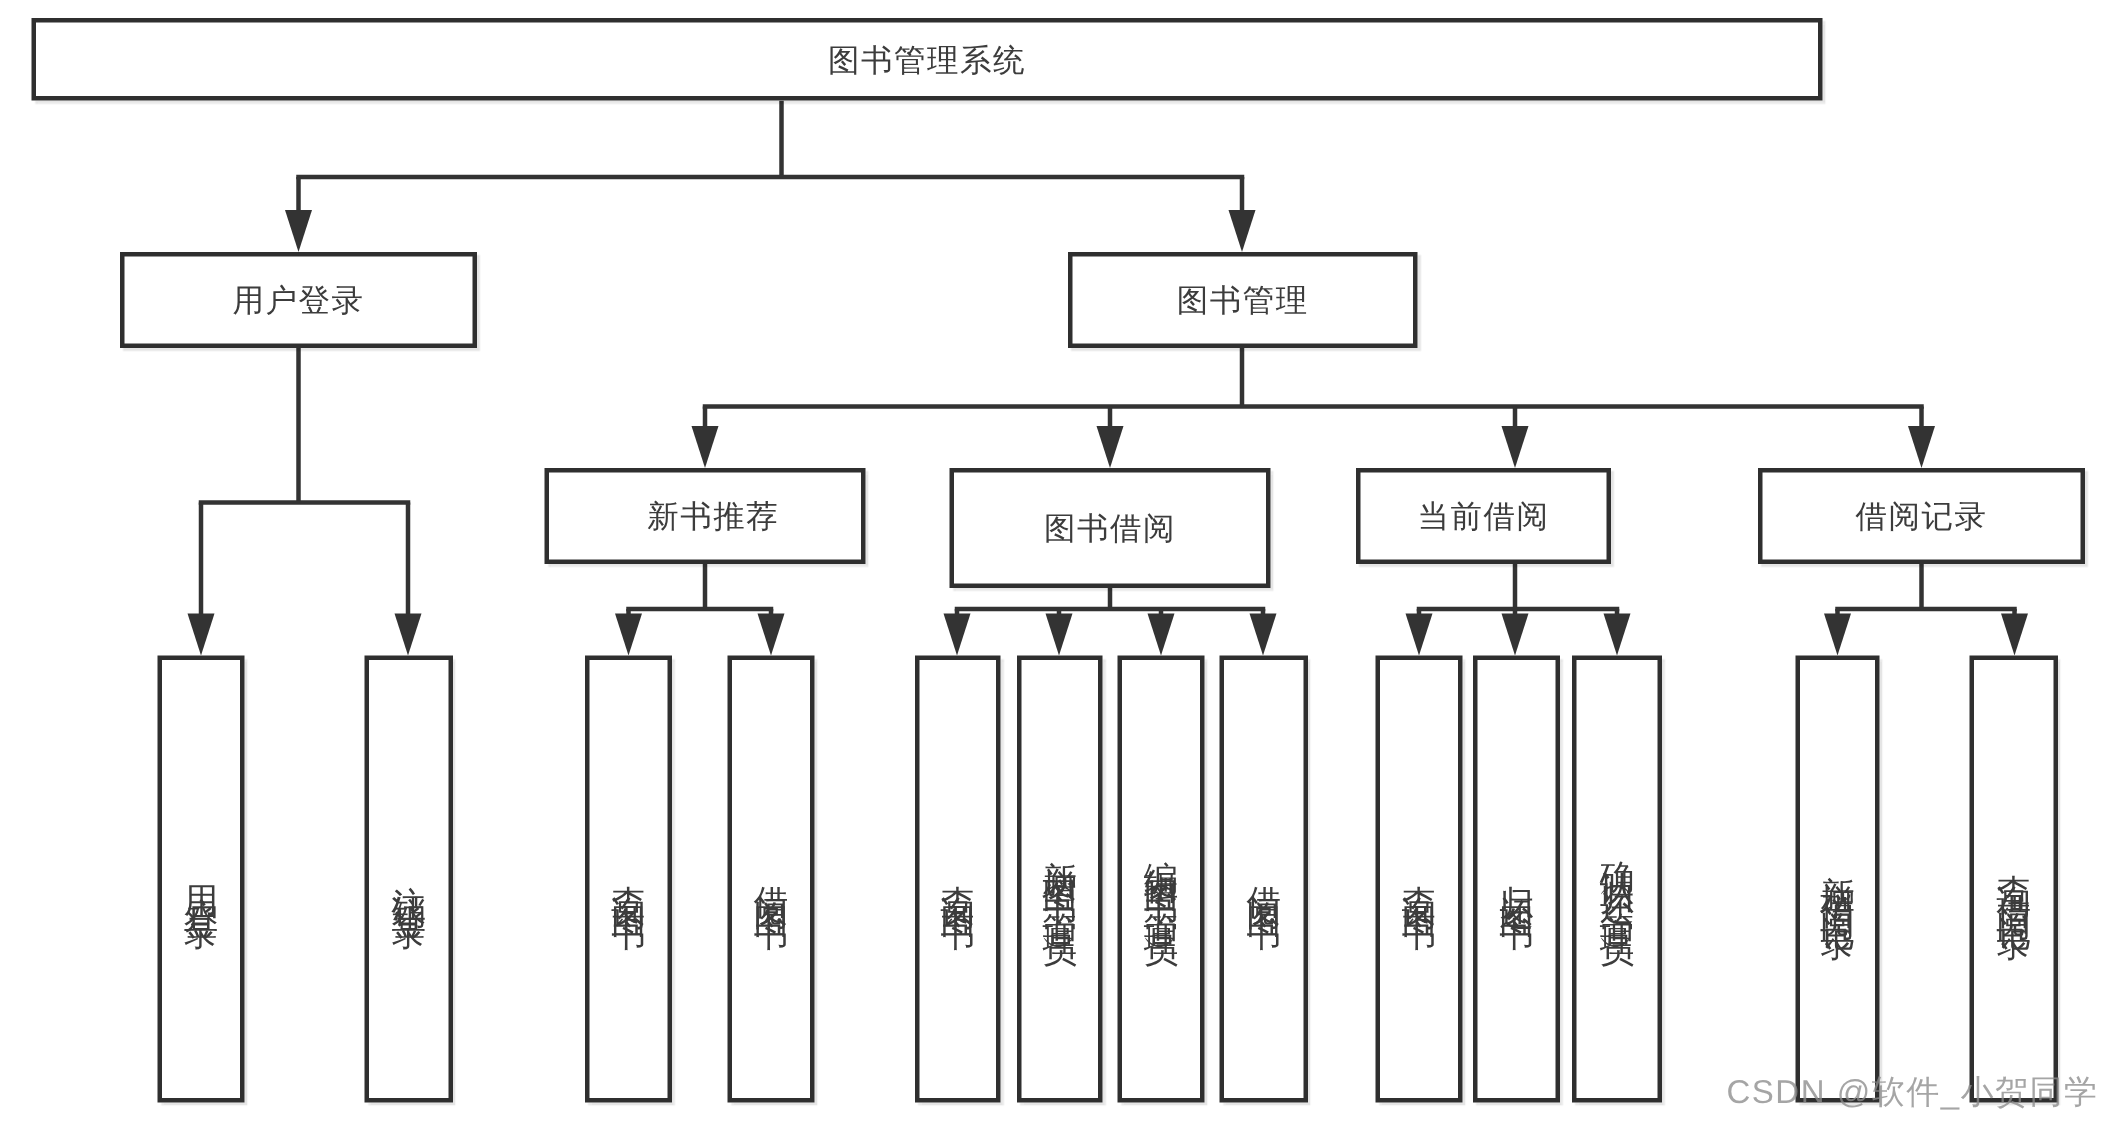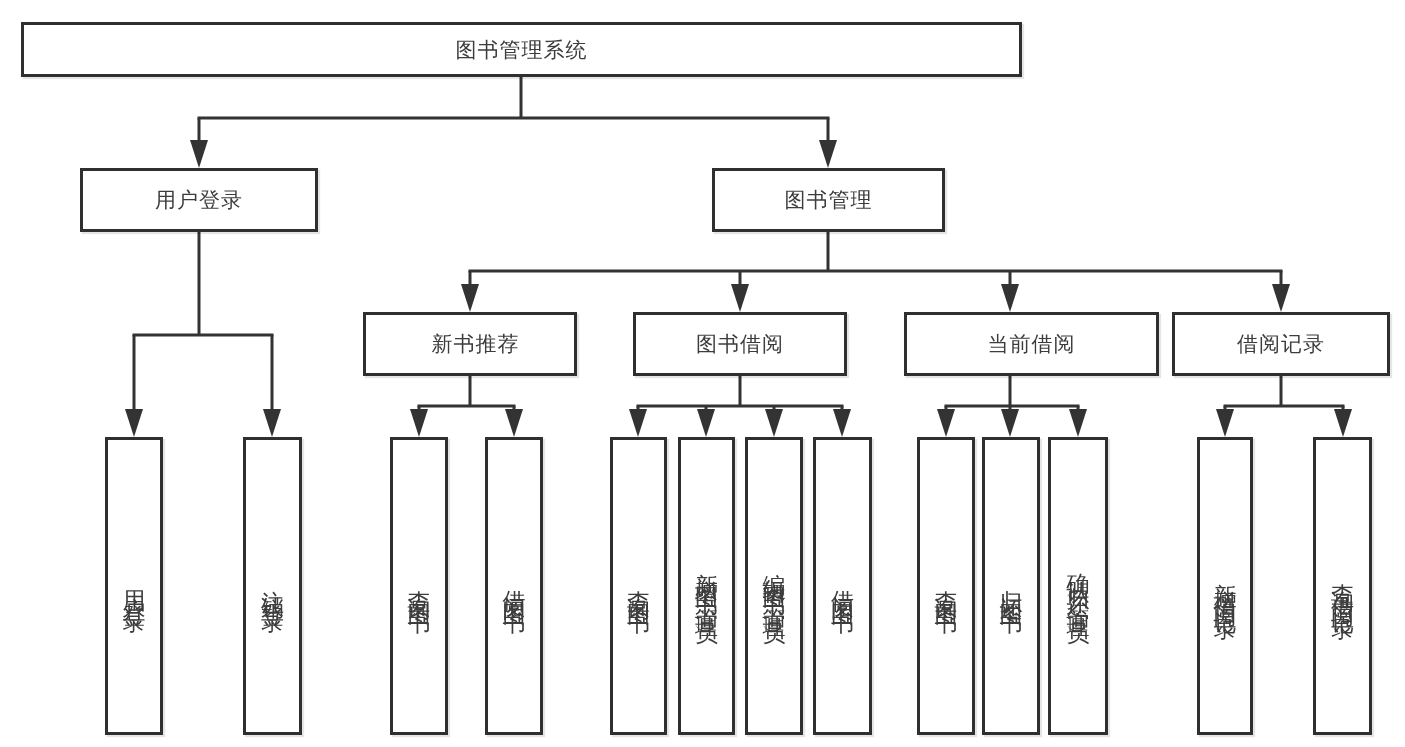--- a/index.html
+++ b/index.html
@@ -123,36 +123,36 @@
       <g>
         <line x1="1281" y1="376" x2="1281" y2="406" stroke="#333333" stroke-width="3"></line>
         <line x1="1223.5" y1="406" x2="1344.5" y2="406" stroke="#333333" stroke-width="3"></line>
         <line x1="1225" y1="406" x2="1225" y2="417" stroke="#333333" stroke-width="3"></line>
         <polygon points="1225,437 1216,409 1234,409" fill="#333333"></polygon>
         <line x1="1343" y1="406" x2="1343" y2="417" stroke="#333333" stroke-width="3"></line>
         <polygon points="1343,437 1334,409 1352,409" fill="#333333"></polygon>
       </g>
     </svg>
   <div id="nodes">
-      <div class="node h" style="left: 21px; top: 12px; width: 1001px; height: 55px; border-color: rgb(47, 47, 47); margin-top: 10px;">
+      <div class="node h" style="left: 21px; top: 12px; width: 1194px; height: 55px; border-color: rgb(47, 47, 47);">
         <span class="label" style="color: rgb(60, 60, 60);">图书管理系统</span>
       </div>
       <div class="node h" style="left: 80px; top: 168px; width: 238px; height: 64px; border-color: rgb(47, 47, 47);">
         <span class="label" style="color: rgb(60, 60, 60);">用户登录</span>
       </div>
       <div class="node h" style="left: 712px; top: 168px; width: 233px; height: 64px; border-color: rgb(47, 47, 47);">
         <span class="label" style="color: rgb(60, 60, 60);">图书管理</span>
       </div>
       <div class="node h" style="left: 363px; top: 312px; width: 214px; height: 64px; border-color: rgb(47, 47, 47); padding-left: 11px;">
         <span class="label" style="color: rgb(60, 60, 60);">新书推荐</span>
       </div>
-      <div class="node h" style="left: 633px; top: 312px; width: 214px; height: 64px; border-color: rgb(47, 47, 47);">
+      <div class="node h" style="left: 633px; top: 312px; width: 214px; height: 80px; border-color: rgb(47, 47, 47);">
         <span class="label" style="color: rgb(60, 60, 60);">图书借阅</span>
       </div>
-      <div class="node h" style="left: 904px; top: 312px; width: 255px; height: 64px; border-color: rgb(47, 47, 47);">
+      <div class="node h" style="left: 904px; top: 312px; width: 170px; height: 64px; border-color: rgb(47, 47, 47);">
         <span class="label" style="color: rgb(60, 60, 60);">当前借阅</span>
       </div>
       <div class="node h" style="left: 1172px; top: 312px; width: 218px; height: 64px; border-color: rgb(47, 47, 47); text-align: center;">
         <span class="label" style="color: rgb(60, 60, 60);">借阅记录</span>
       </div>
       <div class="node v" style="left: 105px; top: 437px; width: 58px; height: 298px; border-color: rgb(47, 47, 47);">
         <span class="label" style="color: rgb(60, 60, 60);">用户登录</span>
       </div>
       <div class="node v" style="left: 243px; top: 437px; width: 59px; height: 298px; border-color: rgb(47, 47, 47);">
         <span class="label" style="color: rgb(60, 60, 60);">注销登录</span>
@@ -184,13 +184,14 @@
       <div class="node v" style="left: 1048px; top: 437px; width: 60px; height: 298px; border-color: rgb(47, 47, 47);">
         <span class="label" style="color: rgb(60, 60, 60);">确认归还（管理员）</span>
       </div>
       <div class="node v" style="left: 1197px; top: 437px; width: 56px; height: 298px; border-color: rgb(47, 47, 47);">
         <span class="label" style="color: rgb(60, 60, 60);">新增借阅记录</span>
       </div>
       <div class="node v" style="left: 1313px; top: 437px; width: 59px; height: 298px; border-color: rgb(47, 47, 47);">
         <span class="label" style="color: rgb(60, 60, 60);">查询借阅记录</span>
       </div>
     </div>
+  <div id="watermark">CSDN @软件_小贺同学</div>
 </div>
 
 </body></html>

